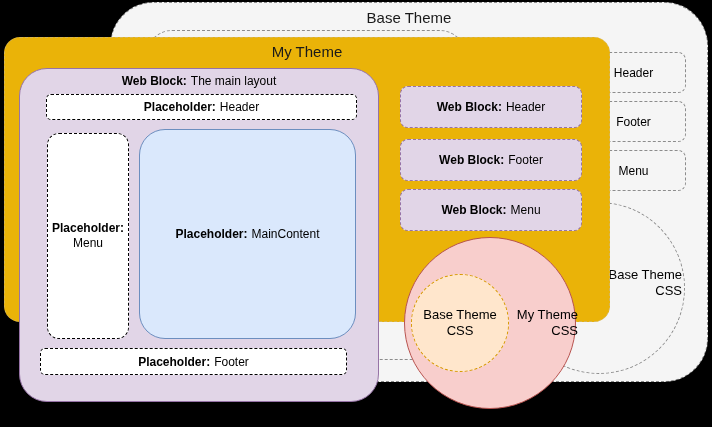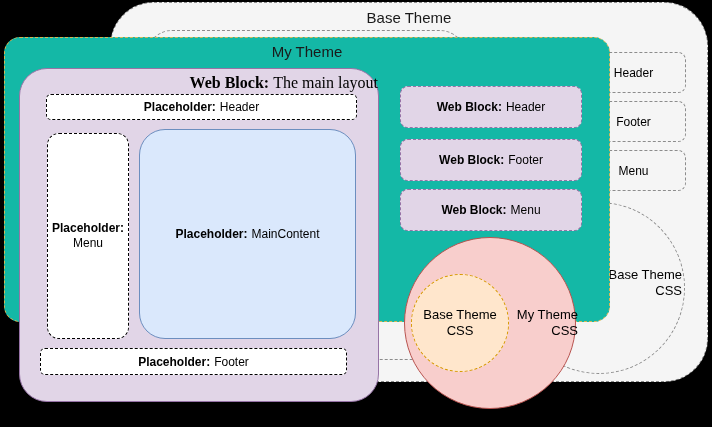--- a/index.html
+++ b/index.html
@@ -46,38 +46,38 @@
     border-radius:50%;
   }
   .base-circle-label {
     left:441px; top:264px; width:130px;
     text-align:right; font-size:13px; line-height:16px;
   }
 
   
   .my-card {
     left:4px; top:37px; width:606px; height:285px;
-    background:#14b8a6;
+    background:#eab308;
     border:1.5px dashed #D6B656;
     border-radius:16px;
     z-index:2;
   }
   .my-title {
     left:0; top:5px; width:100%;
     text-align:center; font-size:15px; color:#1a1a1a;
   }
   .purple-layout {
     left:14px; top:30px; width:360px; height:334px;
     background:#E1D5E7;
     border:1px solid #9673A6;
     border-radius:28px;
   }
   .purple-title {
     left:0; top:5px; width:100%;
-    text-align:right; font-size:16px;font-family:Liberation Serif, serif;
+    text-align:center; font-size:12px;
   }
   .ph {
     background:#FFFFFF;
     border:1.5px dashed #000;
     font-size:12px;
     display:flex; align-items:center; justify-content:center;
   }
   .ph-header { left:26px; top:25px; width:311px; height:26px; border-radius:5px; }
   .ph-menu {
     left:27px; top:64px; width:82px; height:206px; border-radius:12px;

